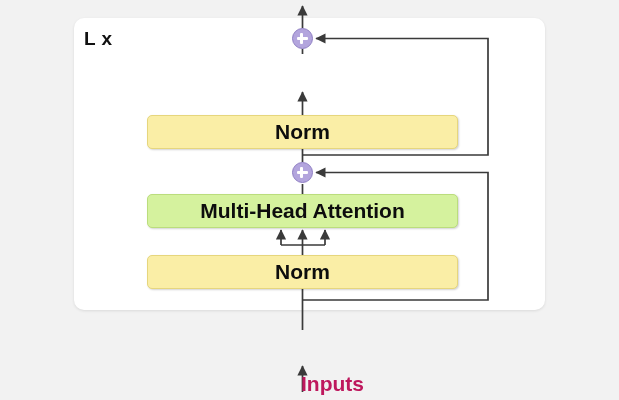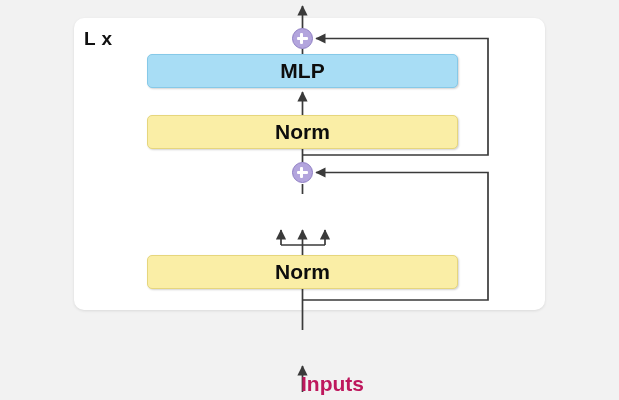--- a/index.html
+++ b/index.html
@@ -163,24 +163,24 @@
       <line x1="302.5" y1="330" x2="302.5" y2="255"></line>
 
       <path d="M302.5,300 L488,300 L488,172.5 L316,172.5" marker-end="url(#arrowhead)"></path>
 
       <line x1="302.5" y1="392" x2="302.5" y2="366" marker-end="url(#arrowhead)"></line>
     </g>
   </svg>
 
   <div class="repeat-label">L x</div>
 
-  <div class="node node-mlp">MLP</div>
 
   <div class="node node-norm-top">Norm</div>
 
+  <div class="node node-mha">Multi-Head Attention</div>
 
   <div class="node node-norm-bottom">Norm</div>
 
 
   <div class="adder adder-top"></div>
 
   <div class="adder adder-mid"></div>
 
   <div class="inputs-label">Inputs</div>
 

